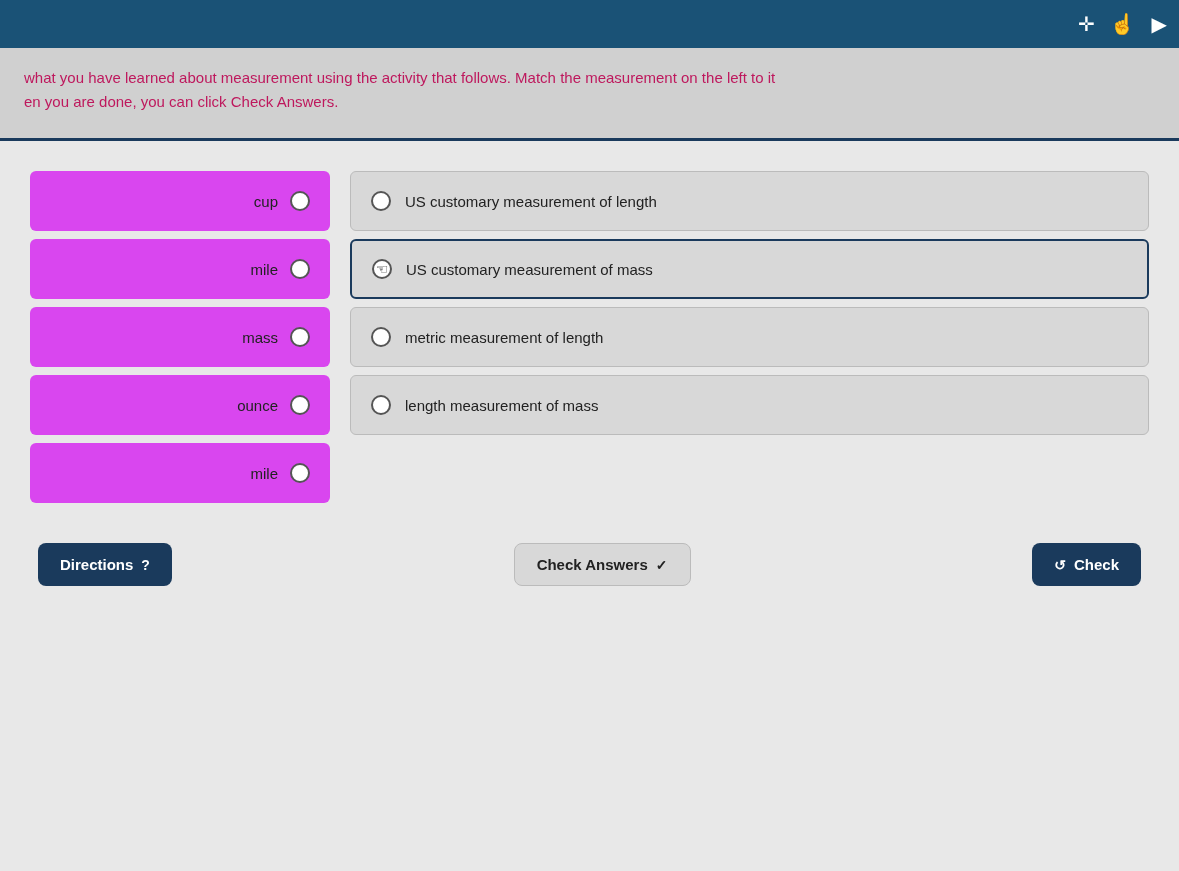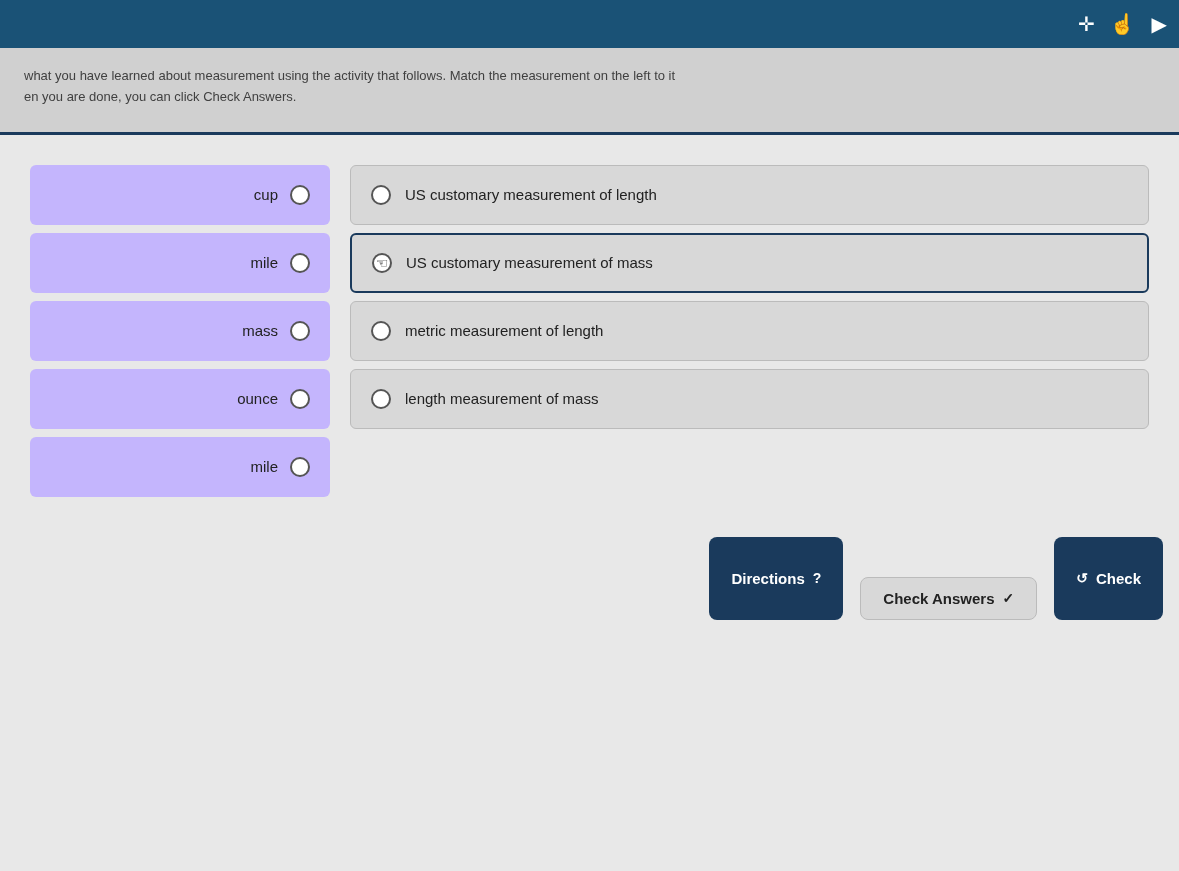--- a/index.html
+++ b/index.html
@@ -39,22 +39,22 @@
     }
 
     
     .header-section {
       background: #d0d0d0;
       padding: 18px 24px 24px 24px;
       position: relative;
       border-bottom: 3px solid #1a3a5c;
     }
     .header-text {
-      font-size: 13px;
-      color: #404040;
+      font-size: 15px;
+      color: #be185d;
       line-height: 1.6;
     }
 
     
     .activity-area {
       display: flex;
       flex-direction: row;
       padding: 20px 30px;
       gap: 20px;
       margin-top: 10px;
@@ -63,21 +63,21 @@
     
     .left-column {
       display: flex;
       flex-direction: column;
       gap: 8px;
       width: 300px;
       flex-shrink: 0;
     }
 
     .term-row {
-      background: #c4b5fd;
+      background: #d946ef;
       border-radius: 6px;
       padding: 18px 20px;
       display: flex;
       align-items: center;
       justify-content: flex-end;
       gap: 12px;
       min-height: 60px;
     }
     .term-label {
       font-size: 15px;
@@ -135,23 +135,23 @@
       font-size: 14px;
     }
     .definition-text {
       font-size: 15px;
       color: #222;
     }
 
     
     .bottom-bar {
       display: flex;
-      justify-content: flex-end;
-      gap: 17px;
-      padding: 16px 16px;
+      justify-content: space-between;
+      gap: 30px;
+      padding: 16px 38px;
       margin-top: 4px;
     }
 
     .btn {
       padding: 12px 22px;
       border-radius: 8px;
       border: none;
       font-size: 15px;
       font-weight: bold;
       cursor: pointer;
@@ -160,21 +160,20 @@
       gap: 8px;
     }
     .btn-directions {
       background: #1a3a5c;
       color: white;
     }
     .btn-check {
       background: #d8d8d8;
       color: #222;
       border: 1px solid #bbb;
-      margin-top: 40px;
     }
     .btn-reset {
       background: #1a3a5c;
       color: white;
     }
 
     .btn-icon {
       font-size: 14px;
     }
   </style>

